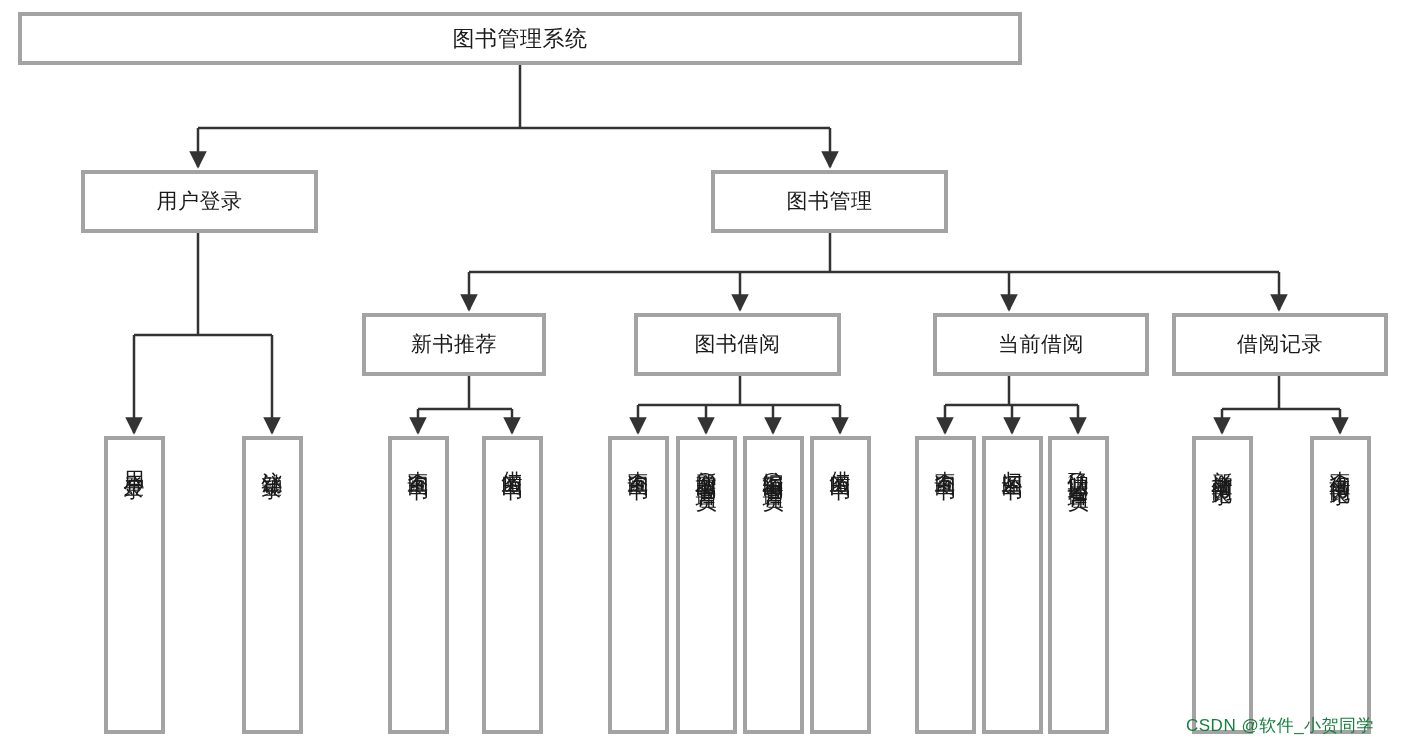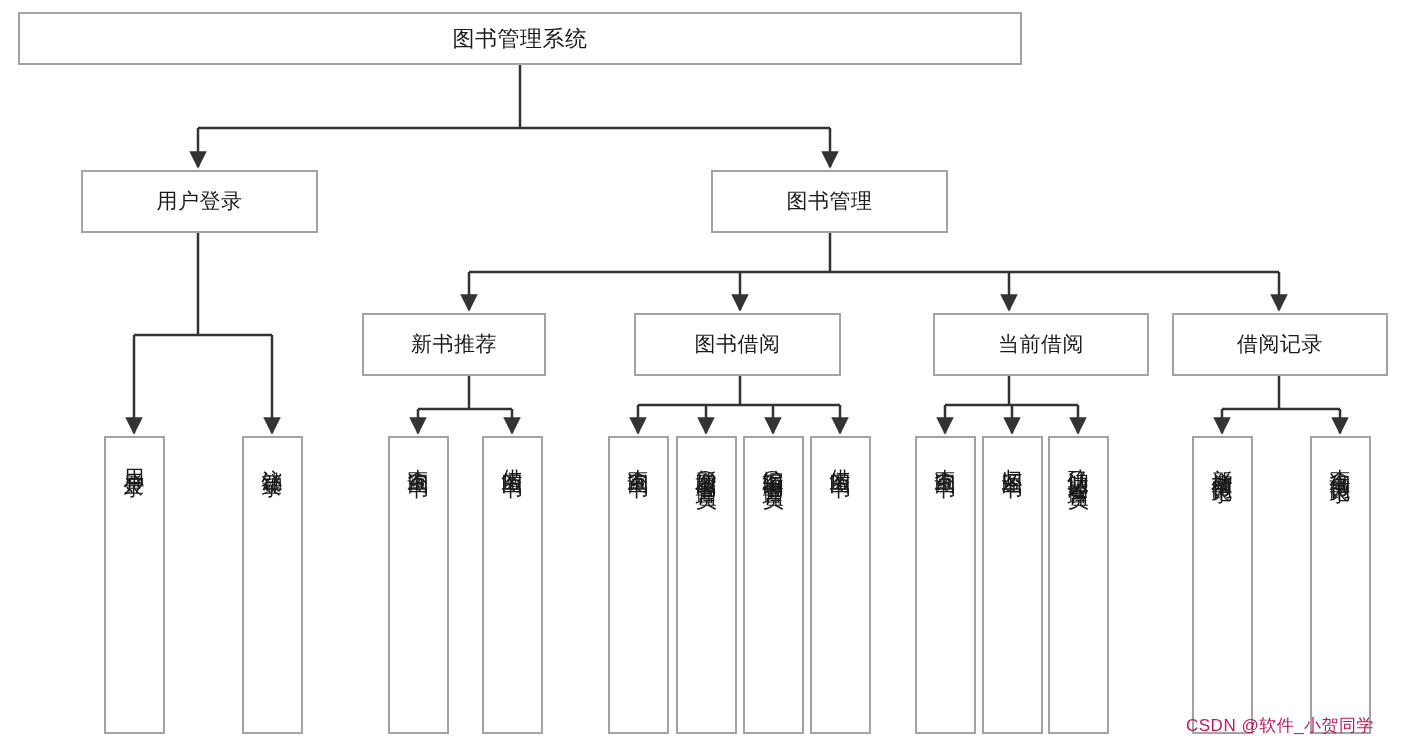--- a/index.html
+++ b/index.html
@@ -20,21 +20,21 @@
     left: 0;
     top: 0;
     width: 1405px;
     height: 747px;
     pointer-events: none;
   }
   .node {
     position: absolute;
     box-sizing: border-box;
     background: #ffffff;
-    border: 2px solid #a3a3a3;
+    border: 4px solid #a3a3a3;
     display: flex;
     align-items: center;
     justify-content: center;
     color: #1a1a1a;
   }
   .node-label {
     display: block;
     text-align: center;
     line-height: 1.18;
     letter-spacing: 0.5px;
@@ -58,21 +58,21 @@
     text-orientation: upright;
     font-size: 21px;
     letter-spacing: 3px;
     line-height: 1;
   }
   .watermark {
     position: absolute;
     left: 1186px;
     top: 714px;
     font-size: 17px;
-    color: #be185d;
+    color: #15803d;
     white-space: nowrap;
     letter-spacing: 0.5px;
     font-family: "Liberation Sans", "DejaVu Sans", sans-serif;
   }
 </style>
 </head>
 <body>
 
 <div id="canvas">
 

